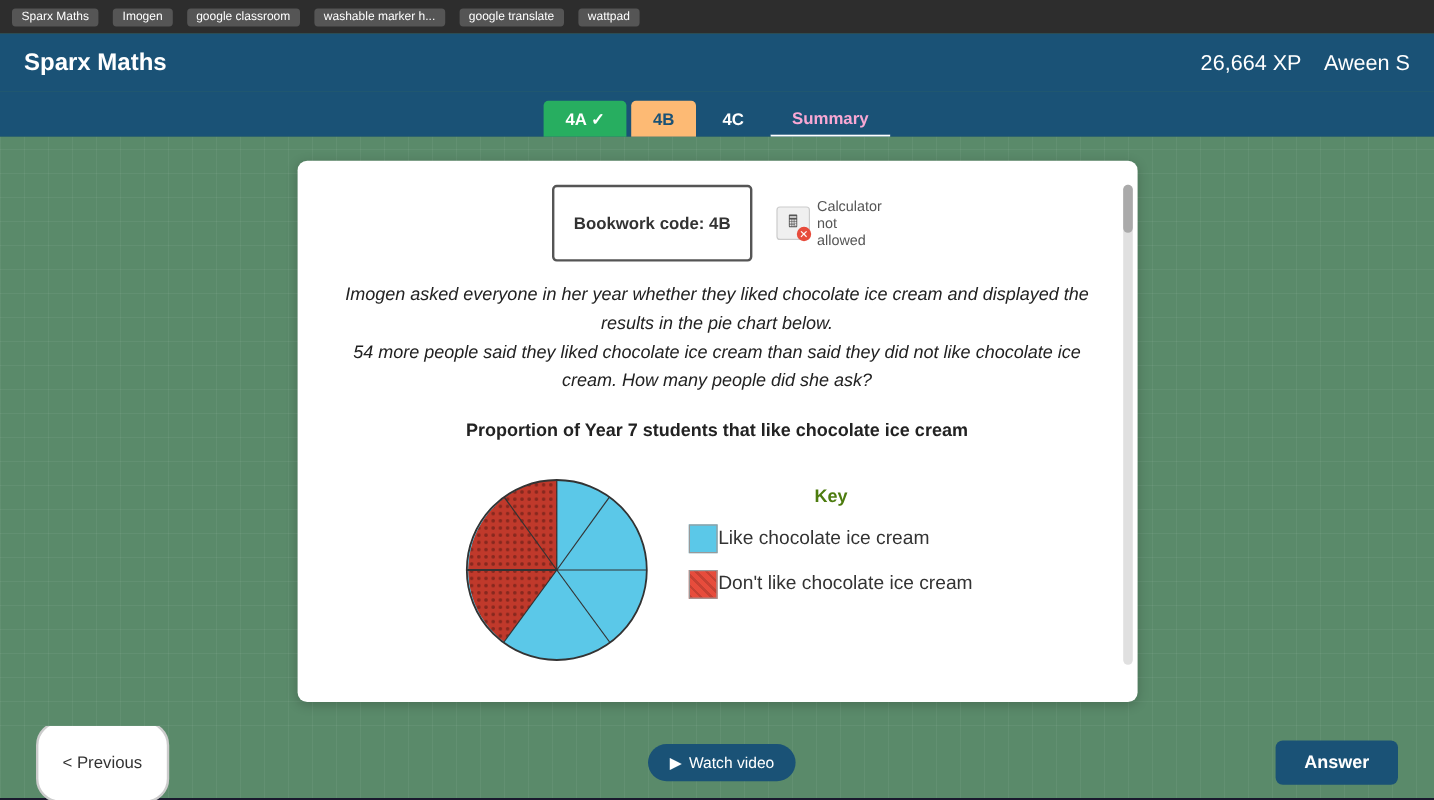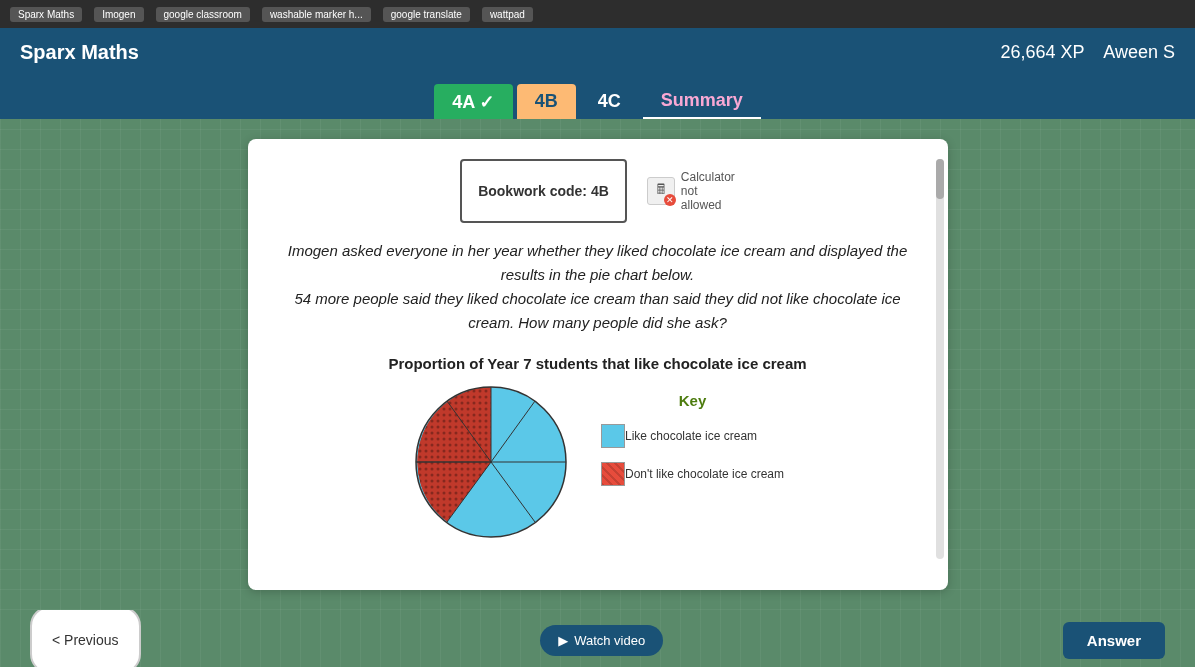--- a/index.html
+++ b/index.html
@@ -55,21 +55,21 @@
       background: #1a5276;
       padding: 8px 0 0 0;
       display: flex;
       justify-content: center;
       gap: 4px;
       padding-bottom: 0;
     }
     .tab {
       padding: 6px 18px;
       border-radius: 4px 4px 0 0;
-      font-size: 18px;
+      font-size: 14px;
       font-weight: bold;
       cursor: pointer;
       color: white;
       background: transparent;
       border: none;
     }
     .tab.active {
       background: #fdba74;
       color: #1a5276;
     }
@@ -183,21 +183,21 @@
       justify-content: center;
       align-items: flex-start;
       margin-top: 10px;
     }
 
     .chart-title {
       text-align: center;
       font-size: 15px;
       font-weight: bold;
       color: #222;
-      margin-bottom: 10px;
+      margin-bottom: 28px;
     }
 
     .pie-container {
       width: 160px;
       height: 160px;
     }
 
     .key-section {
       display: flex;
       flex-direction: column;
@@ -207,21 +207,21 @@
     .key-title {
       font-size: 15px;
       font-weight: bold;
       color: #4d7c0f;
       text-align: center;
       margin-bottom: 1px;
     }
     .key-item {
       display: flex;
       align-items: center;
-      font-size: 12px;
+      font-size: 16px;
       color: #333;
     }
     .key-swatch {
       width: 24px;
       height: 24px;
       border: 1px solid #999;
       flex-shrink: 0;
     }
     .swatch-blue { background: #5bc8e8; }
     .swatch-red {

